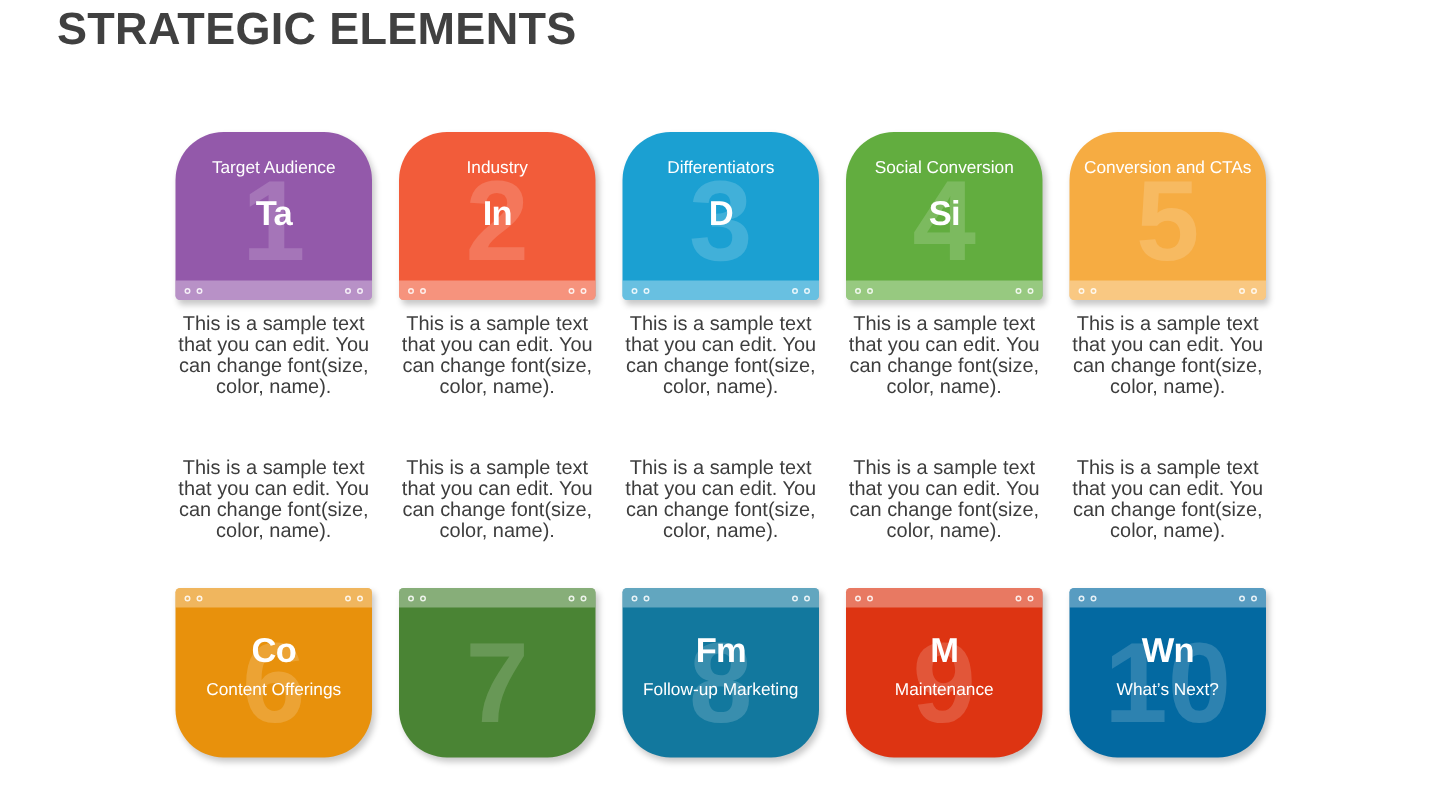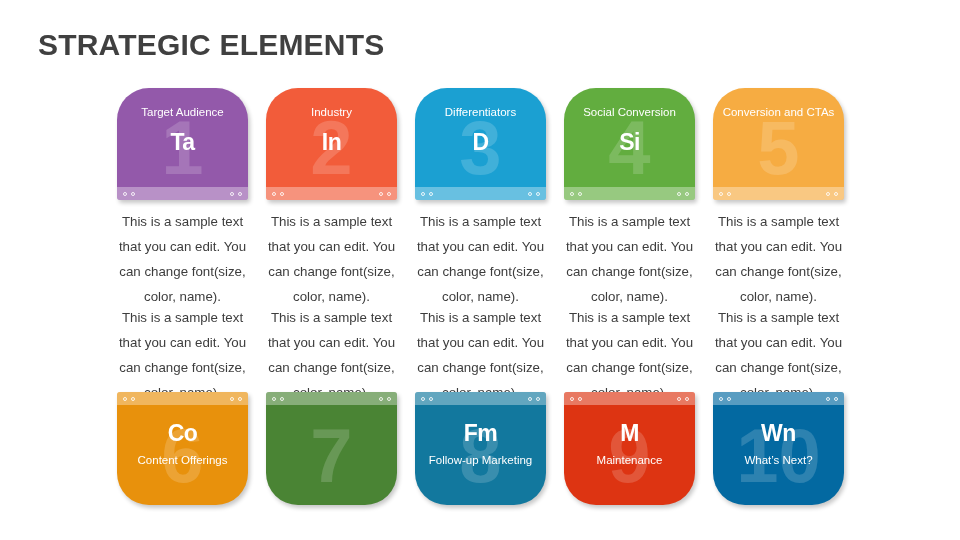--- a/index.html
+++ b/index.html
@@ -21,21 +21,21 @@
     left: 0; top: 0;
     width: 960px;
     height: 540px;
     background: #ffffff;
   }
 
   
   #page-title {
     position: absolute;
     left: 38px;
-    top: 28px;
+    top: 3px;
     font-size: 30px;
     font-weight: bold;
     color: #404040;
     letter-spacing: 0.2px;
     white-space: nowrap;
   }
   .col-0 { left: 117px; }
   .col-1 { left: 266px; }
   .col-2 { left: 415px; }
   .col-3 { left: 564px; }
@@ -136,21 +136,21 @@
   }
   .card-top .card-symbol    { margin-top: 3px; }
   .card-bottom .card-symbol { margin-bottom: 2px; }
 
   
   .para {
     position: absolute;
     width: 139px;
     text-align: center;
     font-size: 13.3px;
-    line-height: 25px;
+    line-height: 14px;
     color: #3d3d3d;
   }
   .para-0 { left: 113px; }
   .para-1 { left: 262px; }
   .para-2 { left: 411px; }
   .para-3 { left: 560px; }
   .para-4 { left: 709px; }
   .para-upper { top: 209px; }
   .para-lower { top: 305px; }
 </style>

